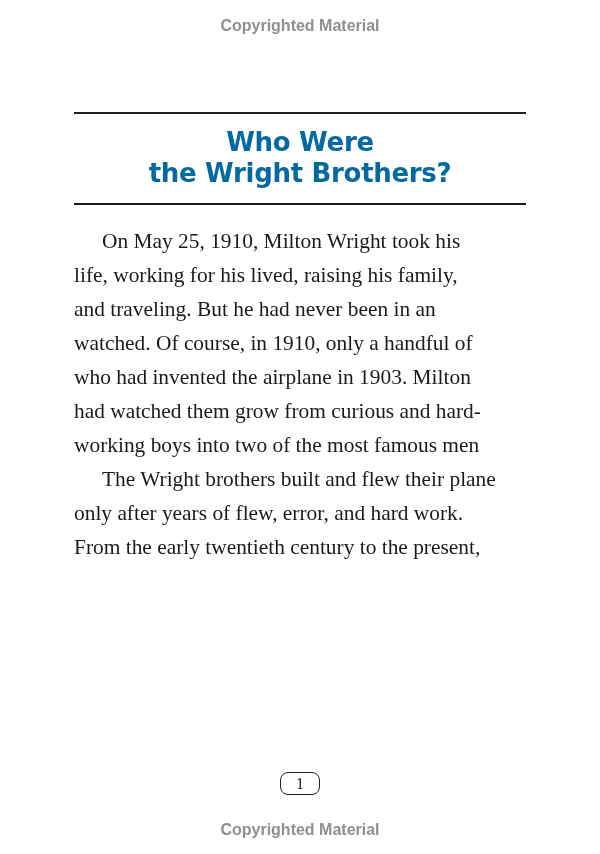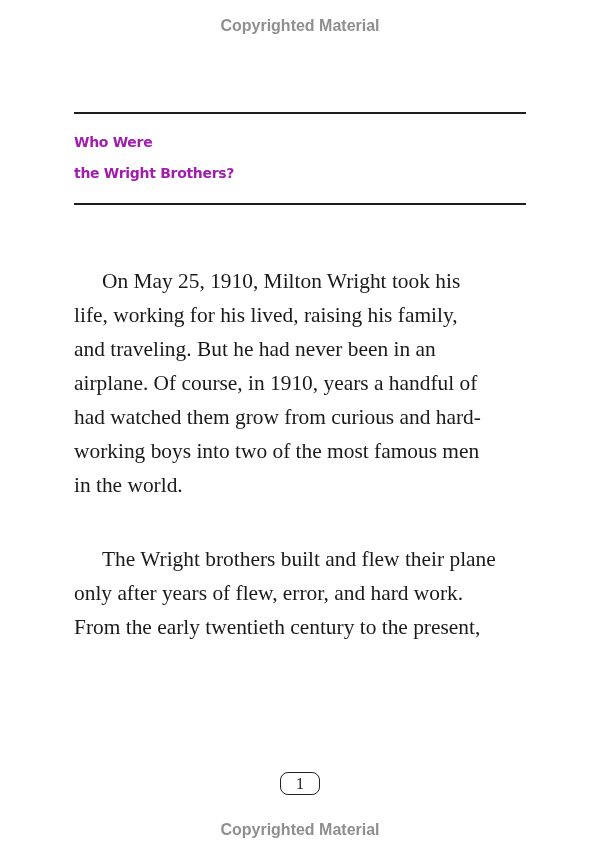--- a/index.html
+++ b/index.html
@@ -35,44 +35,45 @@
       background: #1e1e1e;
     }
     .rule.top { top: 112px; }
     .rule.bottom { top: 203px; }
 
     .chapter-title {
       position: absolute;
       top: 127px;
       left: 74px;
       width: 452px;
+      text-align: center;
       font-family: "DejaVu Sans", sans-serif;
       font-weight: bold;
-      font-size: 14px;
+      font-size: 26px;
       line-height: 31px;
-      color: #a21caf;
+      color: #0369a1;
       letter-spacing: -0.3px;
     }
     .chapter-title div { display: block; }
 
     .body-text {
       position: absolute;
       top: 224px;
       left: 74px;
       width: 460px;
       font-family: "Liberation Serif", serif;
       font-size: 21.4px;
       line-height: 34px;
       color: #1a1a1a;
     }
     .line {
       display: block;
       white-space: nowrap;
     }
-    .line.indent { padding-left: 28px; margin-top: 40px; }
+    .line.indent { padding-left: 28px; }
 
     .page-number {
       position: absolute;
       top: 772px;
       left: 280px;
       width: 38px;
       height: 21px;
       border: 1.5px solid #222222;
       border-radius: 8px;
       text-align: center;
@@ -93,24 +94,24 @@
   <div>Who Were</div>
   <div>the Wright Brothers?</div>
 </div>
 
 <div class="rule bottom"></div>
 
 <div class="body-text">
   <span class="line indent">On May 25, 1910, Milton Wright took his</span>
   <span class="line">life, working for his lived, raising his family,</span>
   <span class="line">and traveling. But he had never been in an</span>
-  <span class="line">airplane. Of course, in 1910, years a handful of</span>
+  <span class="line">watched. Of course, in 1910, only a handful of</span>
+  <span class="line">who had invented the airplane in 1903. Milton</span>
   <span class="line">had watched them grow from curious and hard-</span>
   <span class="line">working boys into two of the most famous men</span>
-  <span class="line">in the world.</span>
   <span class="line indent">The Wright brothers built and flew their plane</span>
   <span class="line">only after years of flew, error, and hard work.</span>
   <span class="line">From the early twentieth century to the present,</span>
 </div>
 
 <div class="page-number">1</div>
 
 <div class="watermark bottom">Copyrighted Material</div>
 
 </body></html>

